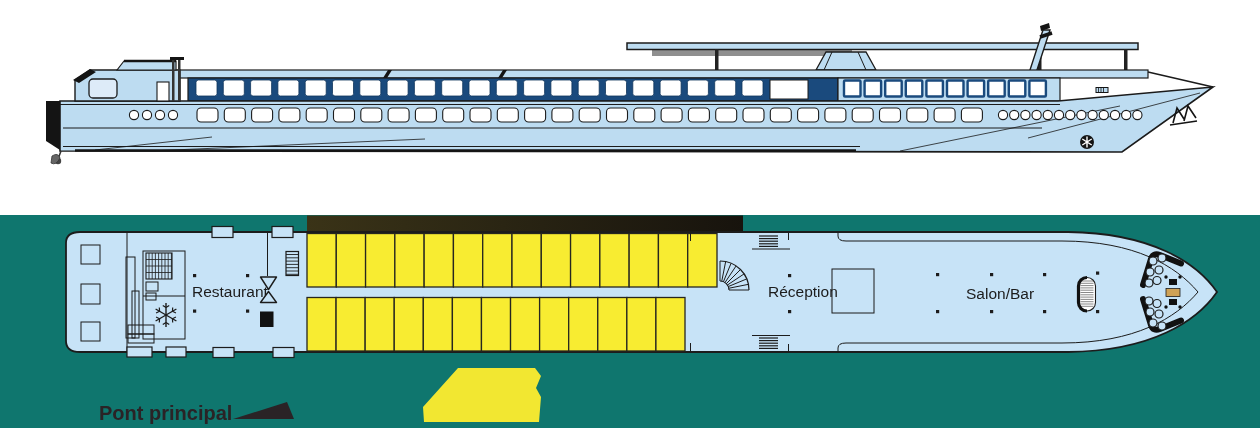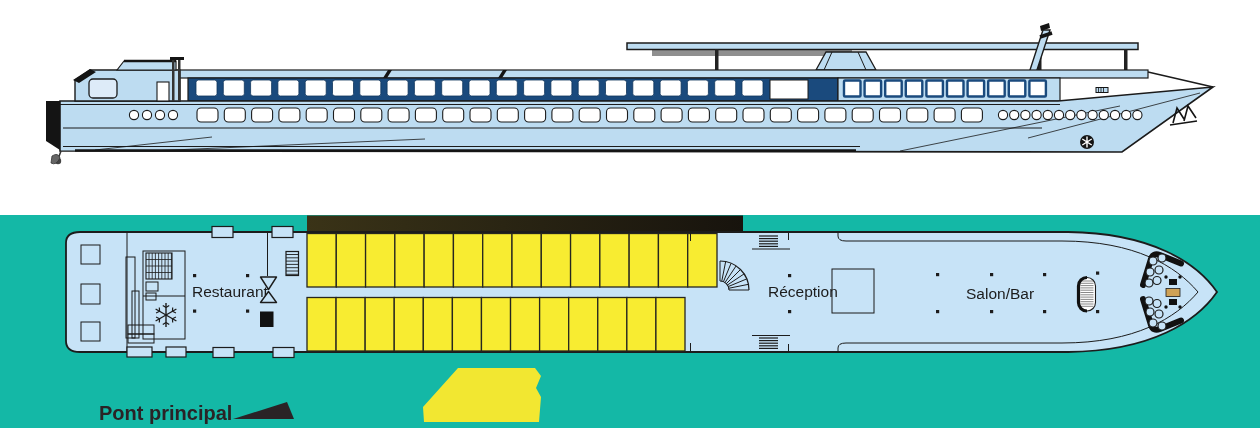--- a/index.html
+++ b/index.html
@@ -1,18 +1,18 @@
 <!DOCTYPE html>
 <html><head>
 <meta charset="utf-8">
 <style>
   html,body{margin:0;padding:0;background:#fff;}
   .stage{position:relative;width:1260px;height:428px;overflow:hidden;font-family:"Liberation Sans",sans-serif;}
   .profile-section{position:absolute;left:0;top:0;width:1260px;height:215px;background:#ffffff;}
-  .plan-section{position:absolute;left:0;top:215px;width:1260px;height:213px;background:#14b8a6;}
+  .plan-section{position:absolute;left:0;top:215px;width:1260px;height:213px;background:#0f766e;}
   svg{display:block;}
   .plan-label{font-family:"Liberation Sans",sans-serif;font-size:15.5px;fill:#1C1C1C;}
   .caption-text{font-family:"Liberation Sans",sans-serif;font-size:20px;font-weight:bold;fill:#2A2326;}
   .thin{stroke:#1B1B1B;stroke-width:1;fill:none;}
 </style>
 </head>
 <body>
 
 <div class="stage">
 

